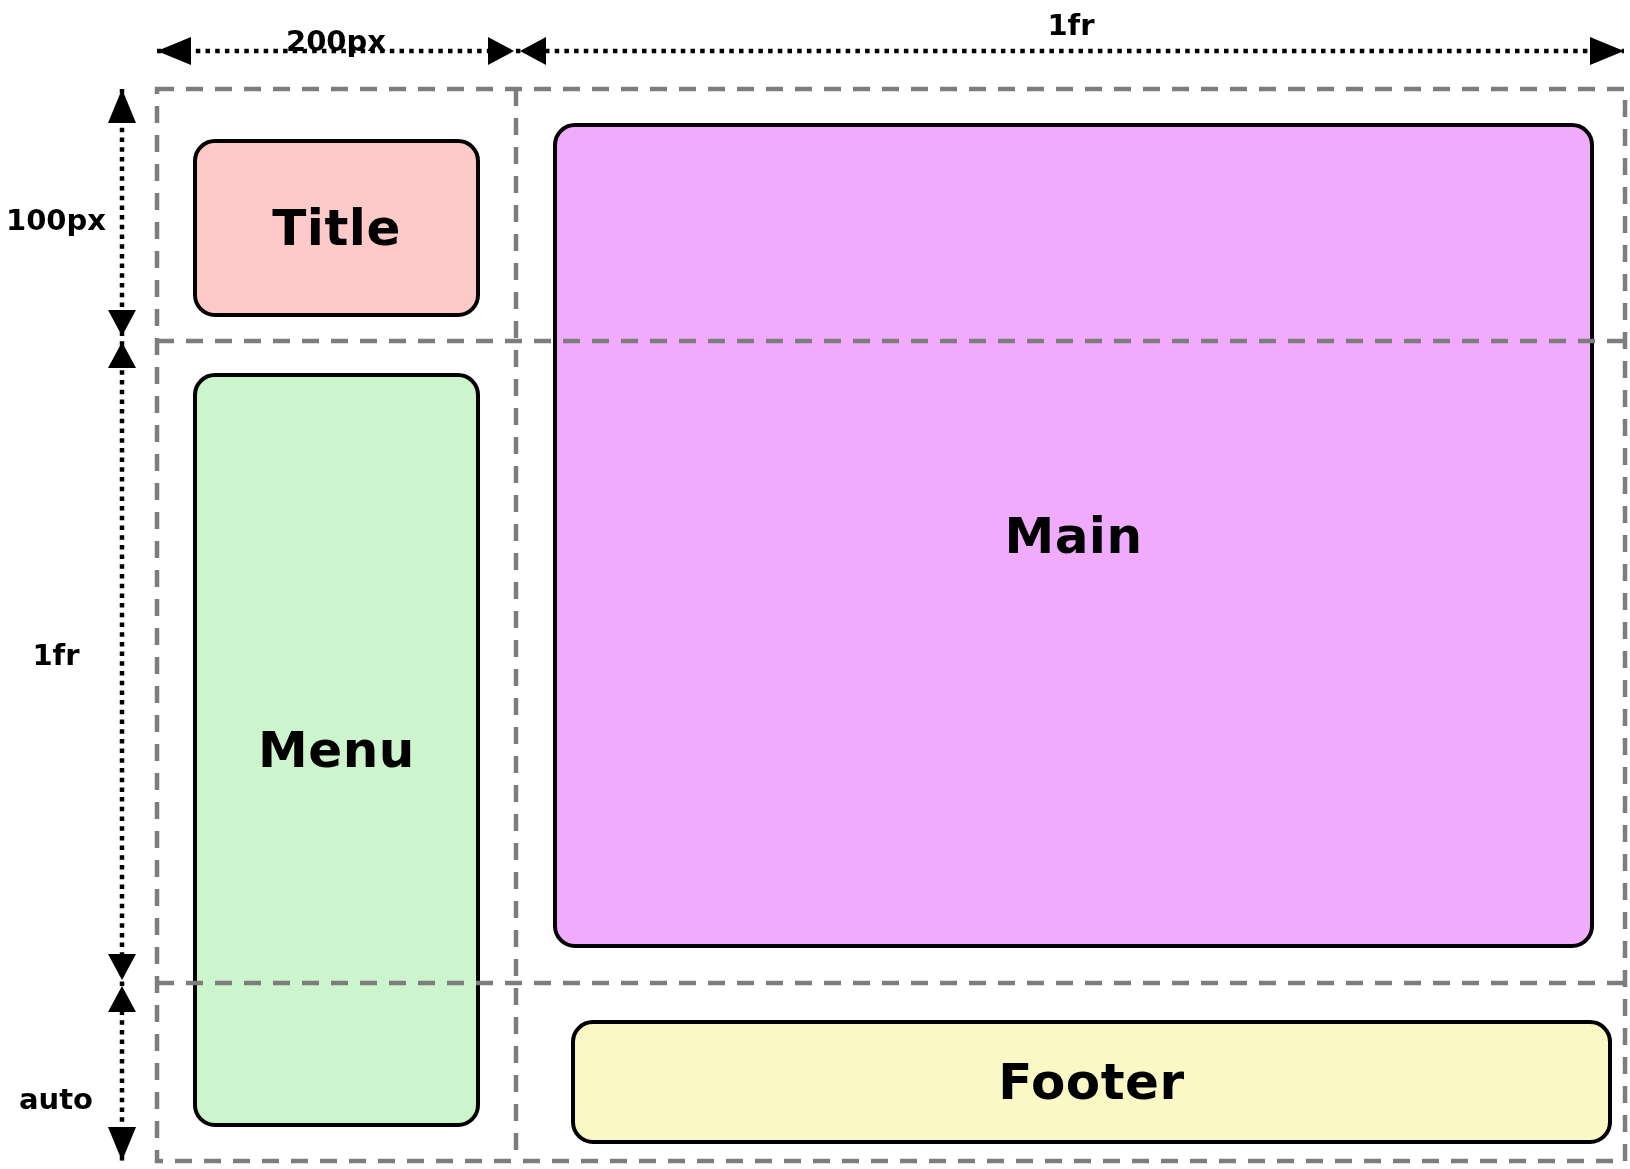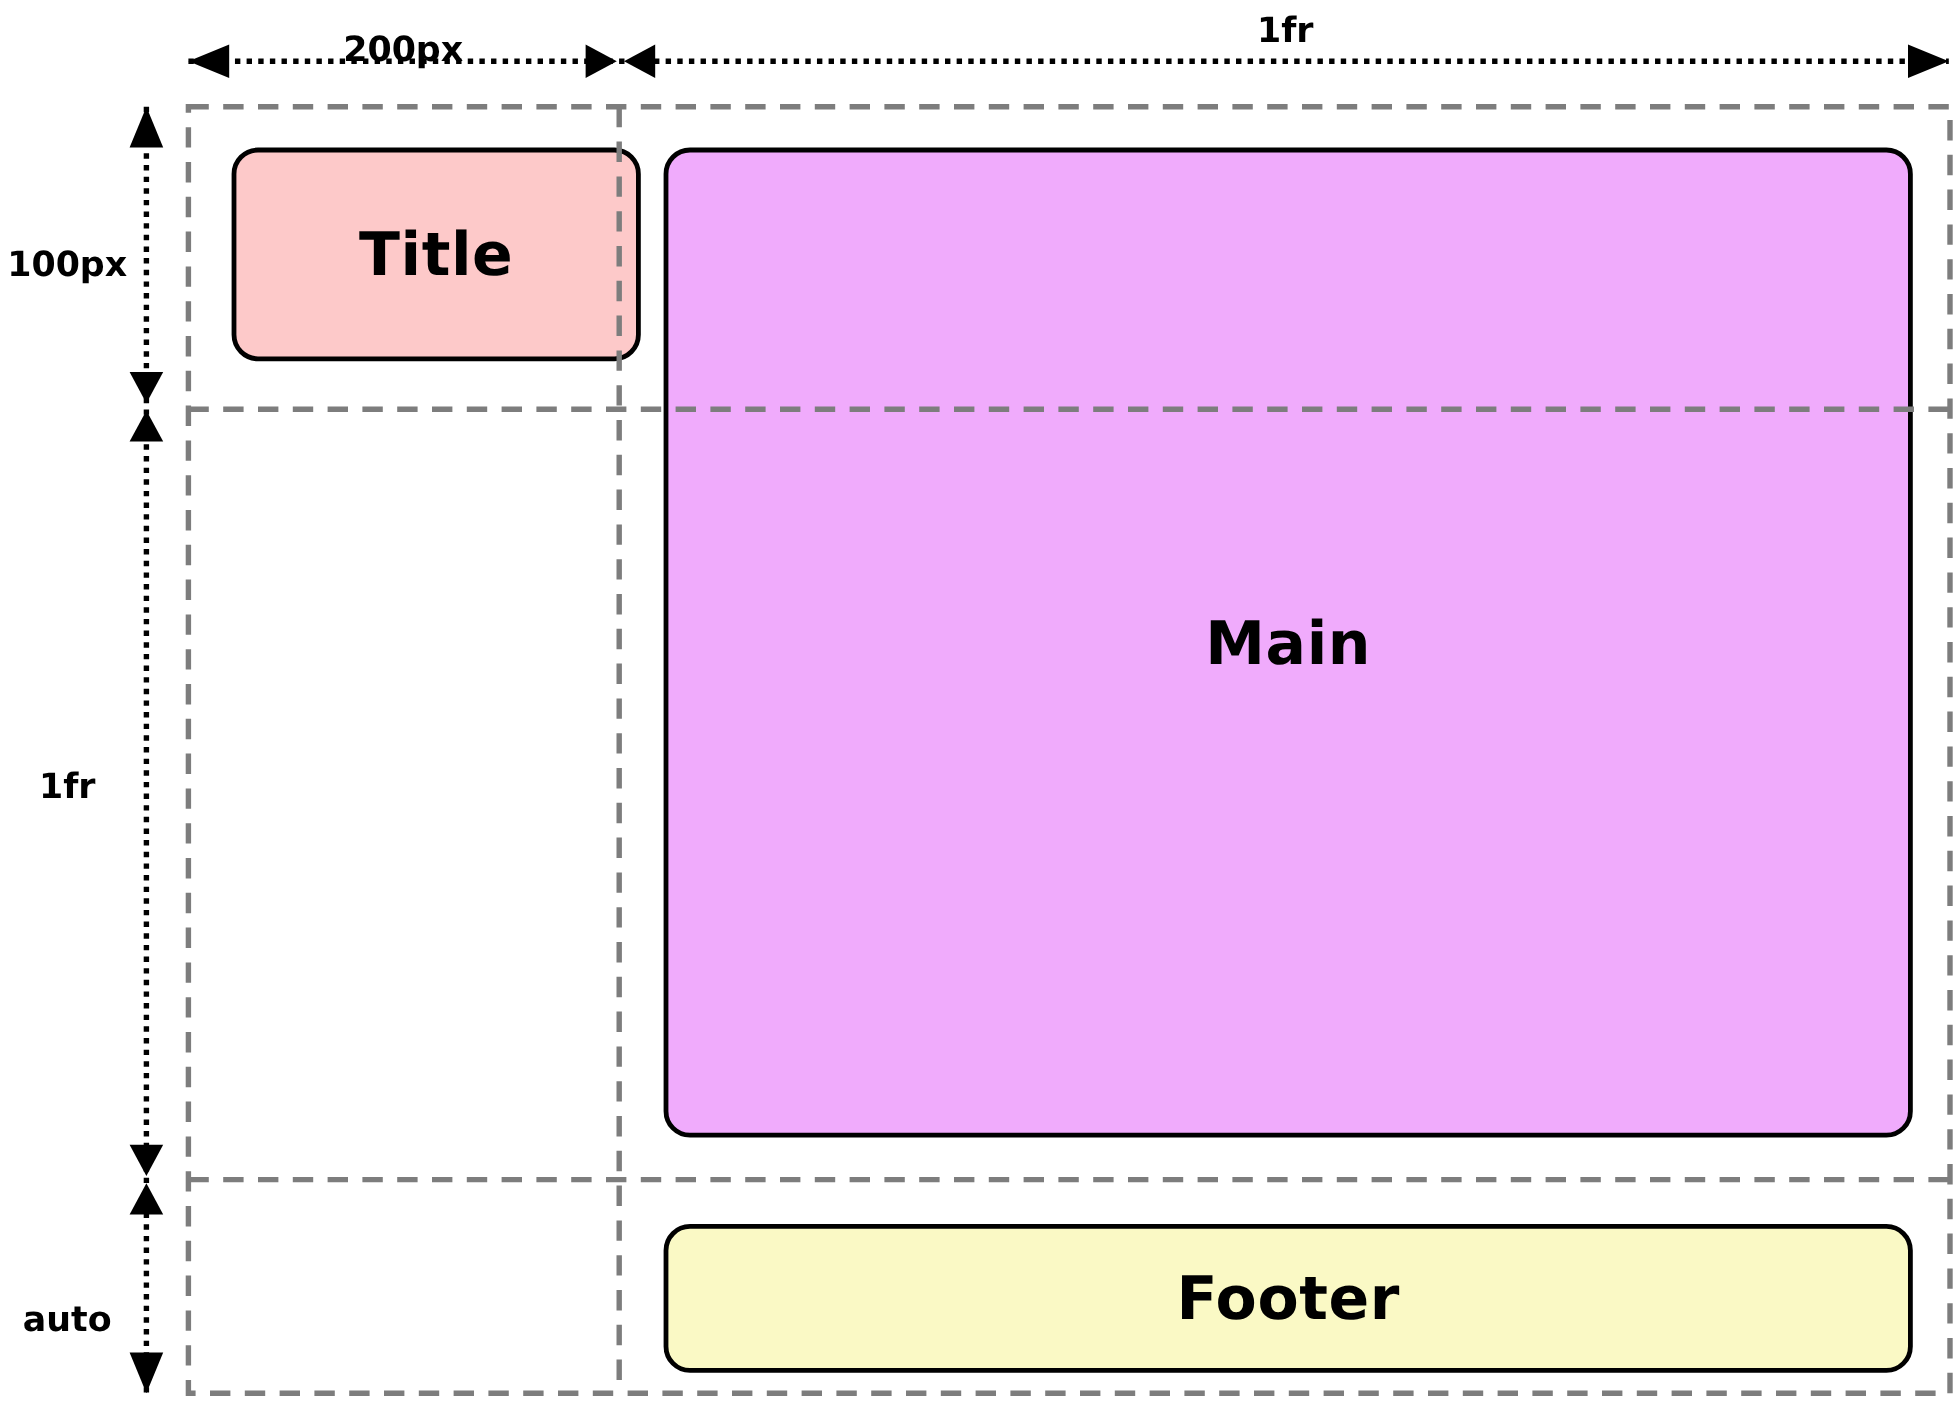--- a/index.html
+++ b/index.html
@@ -25,24 +25,24 @@
     justify-content: center;
     box-sizing: border-box;
     z-index: 1;
   }
   .area-label {
     font-size: 50px;
     font-weight: 700;
     color: #000000;
     letter-spacing: 0.5px;
   }
-  .area-title  { left: 193px; top: 123px;  width: 341px;  height: 178px; }
+  .area-title  { left: 193px; top: 139px;  width: 287px;  height: 178px; }
   .area-menu   { left: 193px; top: 373px;  width: 287px;  height: 754px; }
   .area-main   { left: 553px; top: 123px;  width: 1041px; height: 825px; }
-  .area-footer { left: 553px; top: 1020px; width: 1041px; height: 124px; }
+  .area-footer { left: 571px; top: 1020px; width: 1041px; height: 124px; }
 
   
   svg.overlay {
     position: absolute;
     left: 0; top: 0;
     width: 1630px;
     height: 1169px;
     z-index: 5;
     pointer-events: none;
   }
@@ -70,20 +70,23 @@
 </style>
 </head>
 <body>
 
 <div class="canvas">
 
   <div class="area area-title" style="background: rgb(253, 201, 201);">
     <span class="area-label">Title</span>
   </div>
 
+  <div class="area area-menu" style="background: rgb(205, 245, 205);">
+    <span class="area-label">Menu</span>
+  </div>
 
   <div class="area area-main" style="background: #f0abfc;">
     <span class="area-label">Main</span>
   </div>
 
   <div class="area area-footer" style="background: rgb(250, 249, 197);">
     <span class="area-label">Footer</span>
   </div>
 
   <svg class="overlay" viewBox="0 0 1630 1169" xmlns="http://www.w3.org/2000/svg">

